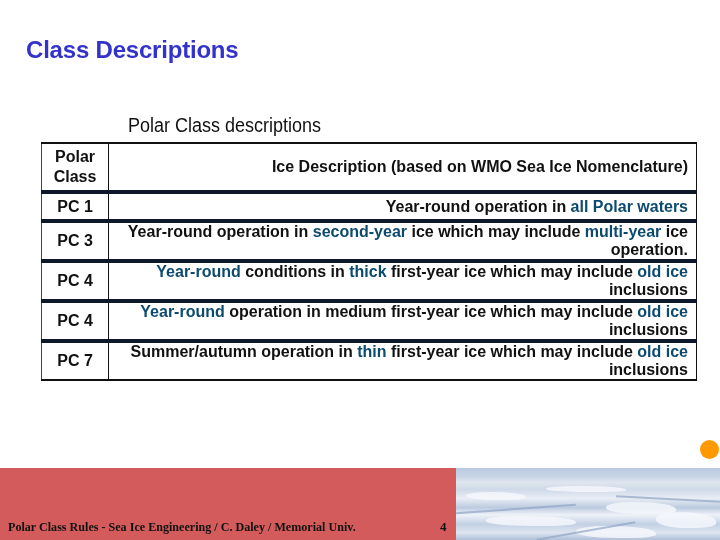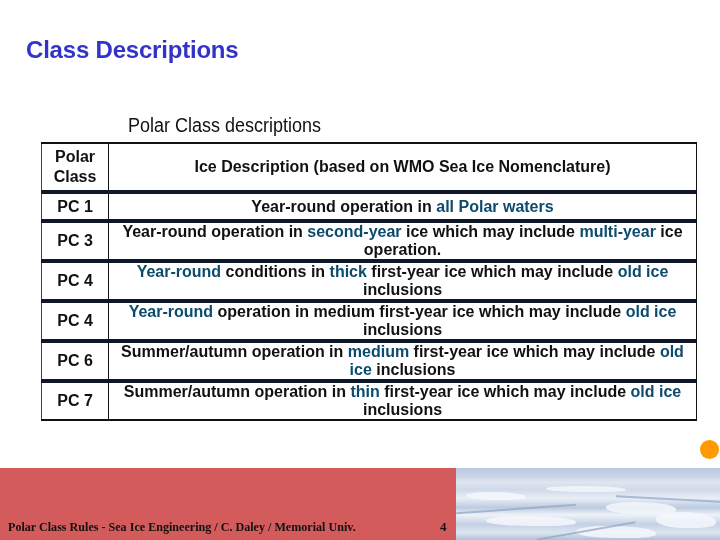--- a/index.html
+++ b/index.html
@@ -22,21 +22,21 @@
     position: absolute; left: 41px; top: 142px;
     width: 656px; border-collapse: collapse;
     font-size: 16px; font-weight: bold; color: #111;
   }
   table.pc td {
     border: 1px solid #222; padding: 0 8px; height: 25px;
     border-left-color: #444; border-right-color: #111;
   }
   table.pc tr.head td { height: 46px; font-weight: bold; }
   table.pc td.cls { width: 66px; text-align: center; padding: 0; }
-  table.pc td.desc { text-align: center; }
+  table.pc td.desc { text-align: right; }
   table.pc tr + tr td { border-top: 4px solid #0f172a; }
   table.pc tr:first-child td { border-top: 2px solid #111; }
   table.pc tr:last-child td { border-bottom: 2px solid #111; }
   .hl { color: #0c4a6e; }
   .dot {
     position: absolute; left: 700px; top: 440px; width: 19px; height: 19px;
     border-radius: 50%; background: #ff9900;
   }
   .footer-band {
     position: absolute; left: 0; top: 468px; width: 456px; height: 72px;
@@ -92,24 +92,20 @@
       </tr>
       <tr>
         <td class="cls">PC 4</td>
         <td class="desc"><span class="hl">Year-round</span><span> conditions in </span><span class="hl">thick</span><span> first-year ice which may include </span><span class="hl">old ice</span><span> inclusions</span></td>
       </tr>
       <tr>
         <td class="cls">PC 4</td>
         <td class="desc"><span class="hl">Year-round</span><span> operation in medium first-year ice which may include </span><span class="hl">old ice</span><span> inclusions</span></td>
       </tr>
       <tr>
-        <td class="cls">PC 6</td>
-        <td class="desc"><span>Summer/autumn operation in </span><span class="hl">medium</span><span> first-year ice which may include </span><span class="hl">old ice</span><span> inclusions</span></td>
-      </tr>
-      <tr>
         <td class="cls">PC 7</td>
         <td class="desc"><span>Summer/autumn operation in </span><span class="hl">thin</span><span> first-year ice which may include </span><span class="hl">old ice</span><span> inclusions</span></td>
       </tr>
     </tbody>
 </table>
 
 <div class="dot"></div>
 
 <div class="footer-band"></div>
 <div class="footer-text">Polar Class Rules - Sea Ice Engineering  /  C. Daley  / Memorial Univ.</div>

